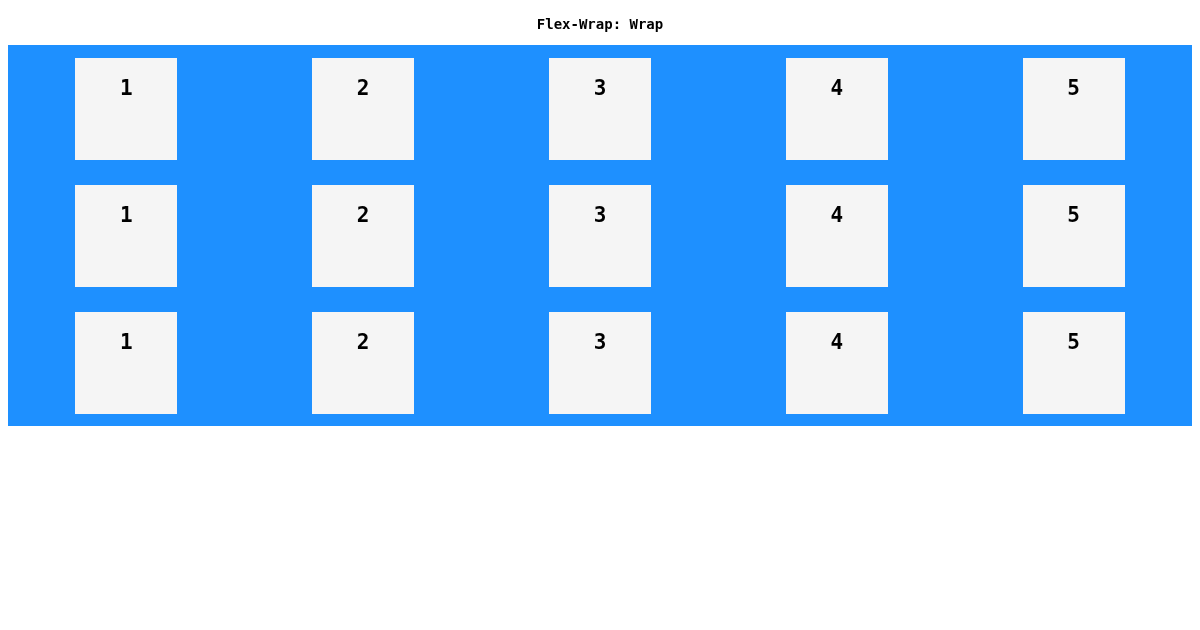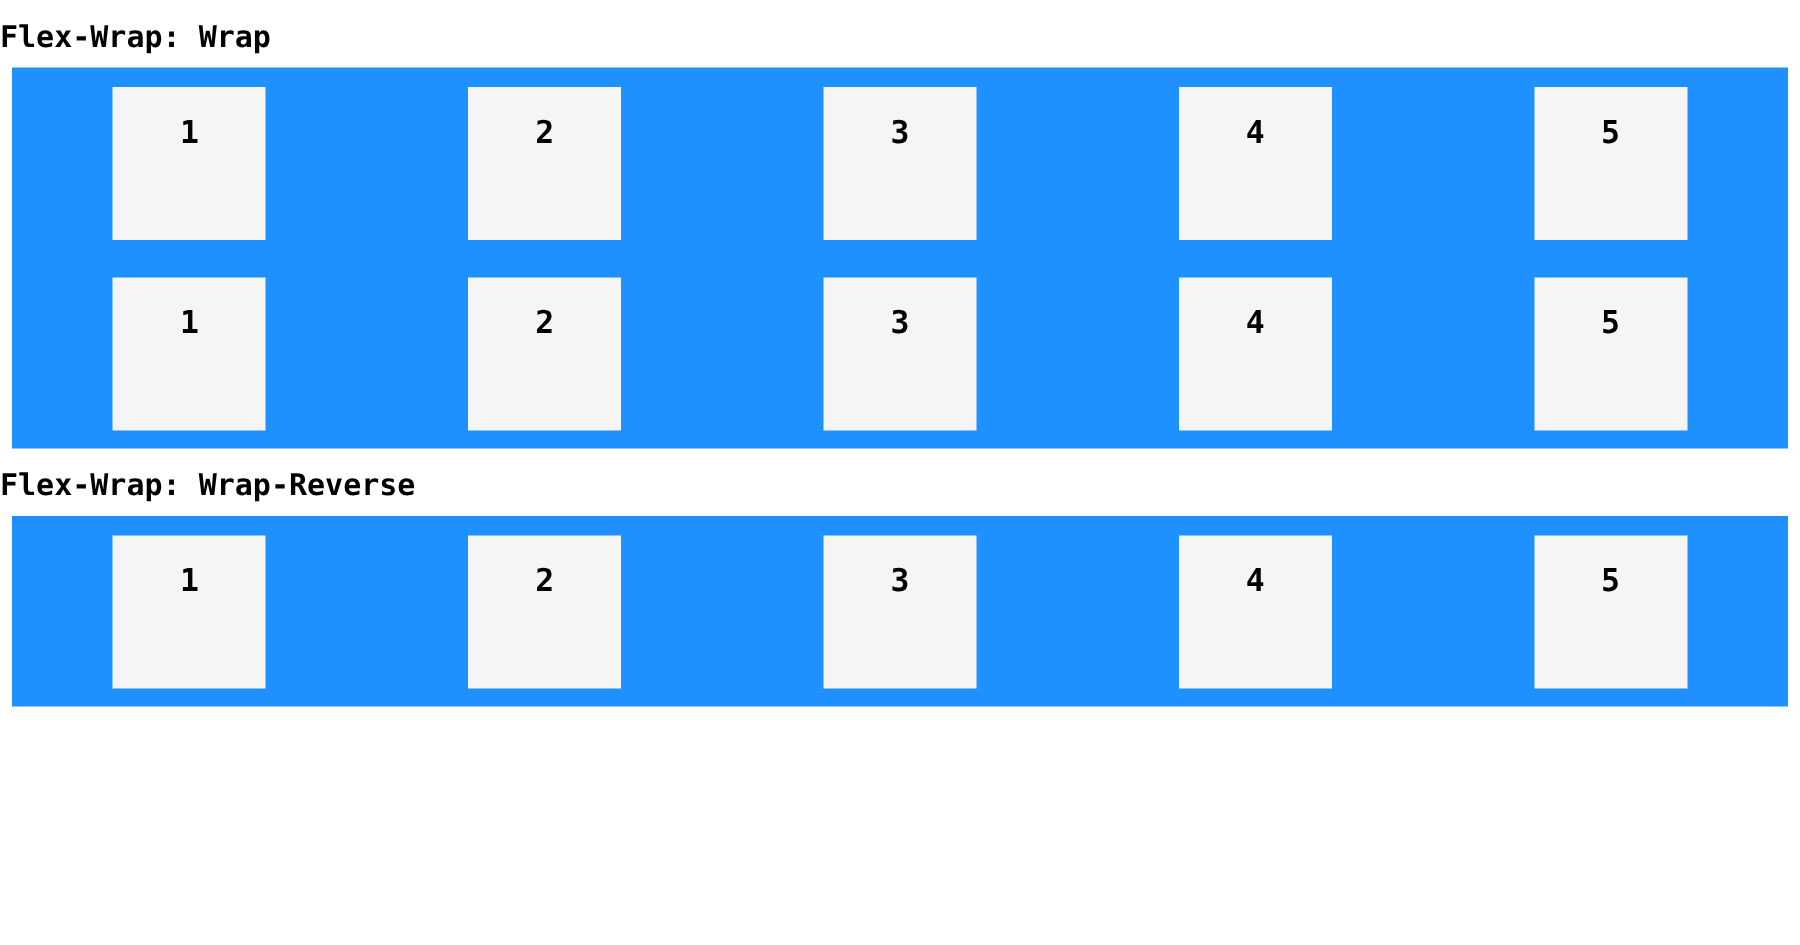--- a/index.html
+++ b/index.html
@@ -13,24 +13,24 @@
     font-family: "DejaVu Sans Mono", monospace;
     color: var(--text, #000000);
     overflow: hidden;
   }
   .page {
     width: 1200px;
     height: 630px;
   }
   .section-title {
     margin: 13px 0 9px 0;
-    font-size: 20px;
+    font-size: 14px;
     line-height: 23px;
     font-weight: bold;
-    text-align: left;
+    text-align: center;
     letter-spacing: 0;
   }
   .flex-container {
     margin: 0 8px;
     padding: 13px 0 12px 0;
     background: var(--container-background, #1e90ff);
     display: flex;
     flex-direction: row;
     justify-content: space-around;
     align-items: flex-start;
@@ -65,21 +65,20 @@
   </div>
 
   <div class="flex-container nowrap">
     <div class="flex-item">1</div>
     <div class="flex-item">2</div>
     <div class="flex-item">3</div>
     <div class="flex-item">4</div>
     <div class="flex-item">5</div>
   </div>
 
-  <h3 class="section-title">Flex-Wrap: Wrap-Reverse</h3>
   <div class="flex-container wrap-reverse">
     <div class="flex-item">1</div>
     <div class="flex-item">2</div>
     <div class="flex-item">3</div>
     <div class="flex-item">4</div>
     <div class="flex-item">5</div>
   </div>
 
 </div>
 

